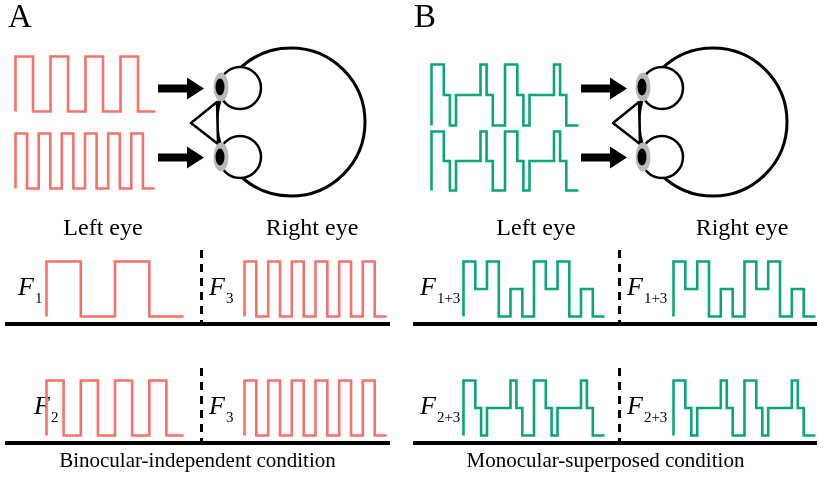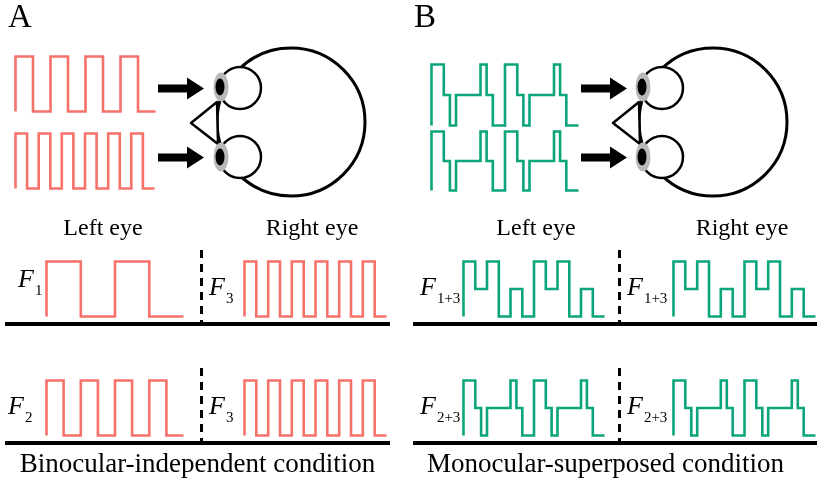--- a/index.html
+++ b/index.html
@@ -3,21 +3,21 @@
 <meta charset="utf-8">
 <style>
   html,body { margin:0; padding:0; background:#fff; }
   #canvas {
     position:relative; width:825px; height:481px; background:#fff;
     font-family:"Liberation Serif", serif; color:#000; overflow:hidden;
   }
   .abs { position:absolute; }
   .panel-letter { font-size:33px; line-height:1; }
   .eye-label { font-size:24px; text-align:center; width:140px; }
-  .caption { font-size:27px; text-align:center; }
+  .caption { font-size:21px; text-align:center; }
   .flabel { font-size:26px; line-height:1; white-space:nowrap; }
   .fmain { font-style:italic; }
   .fsub { font-size:15px; position:relative; top:8px; margin-left:1px; }
   .dashline {
     width:3px;
     background:repeating-linear-gradient(to bottom, #000 0px, #000 8px, transparent 8px, transparent 14px);
   }
   .baseline { height:4px; background:#000; }
   svg { display:block; overflow:visible; }
 </style>
@@ -51,34 +51,34 @@
       <ellipse cx="36" cy="47" rx="7.5" ry="14.5" fill="#b9b9b9"></ellipse>
       <ellipse cx="35" cy="47" rx="4.5" ry="8.5" fill="#000"></ellipse>
       <ellipse cx="36" cy="117" rx="7.5" ry="14.5" fill="#b9b9b9"></ellipse>
       <ellipse cx="35" cy="117" rx="4.5" ry="8.5" fill="#000"></ellipse>
     </svg>
 
     <div class="abs eye-label" style="left:33px; top:214px;">Left eye</div>
     <div class="abs eye-label" style="left:242px; top:214px;">Right eye</div>
 
     <div>
-      <div class="abs flabel" style="left:18px; top:266px;"><span class="fmain">F</span><span class="fsub">1</span></div>
+      <div class="abs flabel" style="left:18px; top:274px;"><span class="fmain">F</span><span class="fsub">1</span></div>
       <svg class="abs" style="left:45px; top:260px;" width="140" height="58">
           <path d="M1.5,56.5 L1.5,1.5 L35.8,1.5 L35.8,56.5 L70.0,56.5 L70.0,1.5 L104.3,1.5 L104.3,56.5 L138.5,56.5" fill="none" stroke="#f7716b" stroke-width="2.6" stroke-linejoin="miter"></path>
         </svg>
       <div class="abs dashline" style="left:200px; top:250px; height:76px;"></div>
       <div class="abs flabel" style="left:209px; top:274px;"><span class="fmain">F</span><span class="fsub">3</span></div>
       <svg class="abs" style="left:243px; top:260px;" width="145" height="58">
           <path d="M1.5,56.5 L1.5,1.5 L13.3,1.5 L13.3,56.5 L25.2,56.5 L25.2,1.5 L37.0,1.5 L37.0,56.5 L48.8,56.5 L48.8,1.5 L60.7,1.5 L60.7,56.5 L72.5,56.5 L72.5,1.5 L84.3,1.5 L84.3,56.5 L96.2,56.5 L96.2,1.5 L108.0,1.5 L108.0,56.5 L119.8,56.5 L119.8,1.5 L131.7,1.5 L131.7,56.5 L143.5,56.5" fill="none" stroke="#f7716b" stroke-width="2.6" stroke-linejoin="miter"></path>
         </svg>
       <div class="abs baseline" style="left:5px; top:322px; width:385px;"></div>
     </div>
 
     <div>
-      <div class="abs flabel" style="left:8px; top:393px;"><span class="fmain">F</span><span class="fsub">2</span></div>
+      <div class="abs flabel" style="left:34px; top:393px;"><span class="fmain">F</span><span class="fsub">2</span></div>
       <svg class="abs" style="left:45px; top:379px;" width="140" height="58">
           <path d="M1.5,56.5 L1.5,1.5 L18.6,1.5 L18.6,56.5 L35.8,56.5 L35.8,1.5 L52.9,1.5 L52.9,56.5 L70.0,56.5 L70.0,1.5 L87.1,1.5 L87.1,56.5 L104.3,56.5 L104.3,1.5 L121.4,1.5 L121.4,56.5 L138.5,56.5" fill="none" stroke="#f7716b" stroke-width="2.6" stroke-linejoin="miter"></path>
         </svg>
       <div class="abs dashline" style="left:200px; top:368px; height:76px;"></div>
       <div class="abs flabel" style="left:209px; top:393px;"><span class="fmain">F</span><span class="fsub">3</span></div>
       <svg class="abs" style="left:243px; top:379px;" width="145" height="58">
           <path d="M1.5,56.5 L1.5,1.5 L13.3,1.5 L13.3,56.5 L25.2,56.5 L25.2,1.5 L37.0,1.5 L37.0,56.5 L48.8,56.5 L48.8,1.5 L60.7,1.5 L60.7,56.5 L72.5,56.5 L72.5,1.5 L84.3,1.5 L84.3,56.5 L96.2,56.5 L96.2,1.5 L108.0,1.5 L108.0,56.5 L119.8,56.5 L119.8,1.5 L131.7,1.5 L131.7,56.5 L143.5,56.5" fill="none" stroke="#f7716b" stroke-width="2.6" stroke-linejoin="miter"></path>
         </svg>
       <div class="abs baseline" style="left:5px; top:441px; width:385px;"></div>
     </div>

